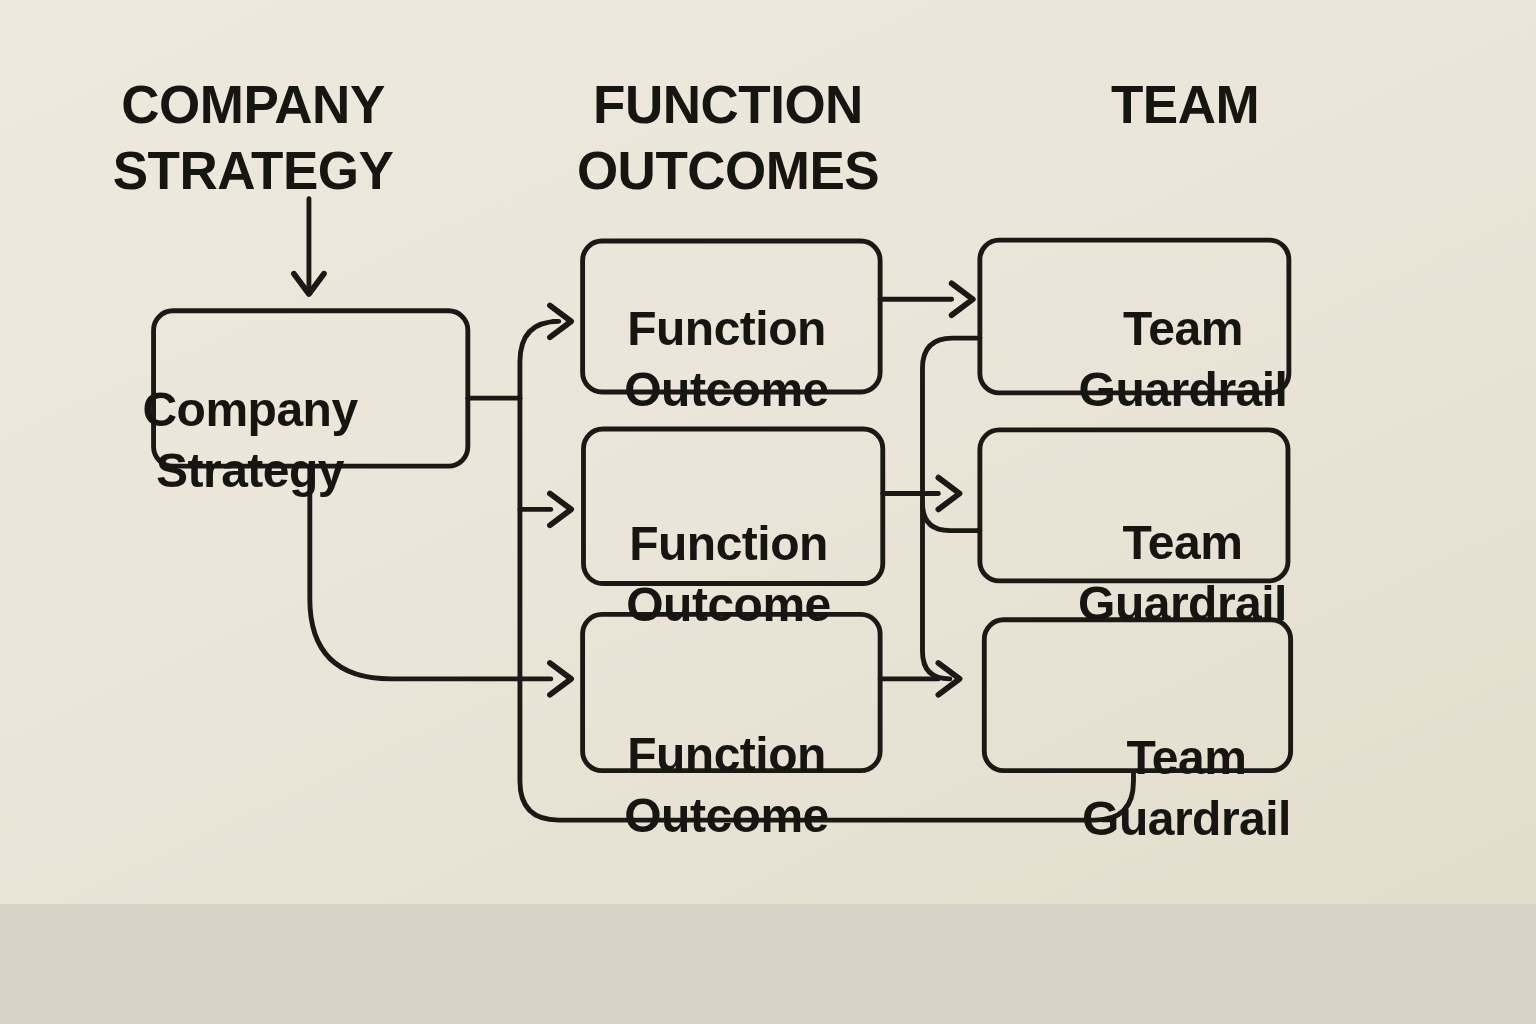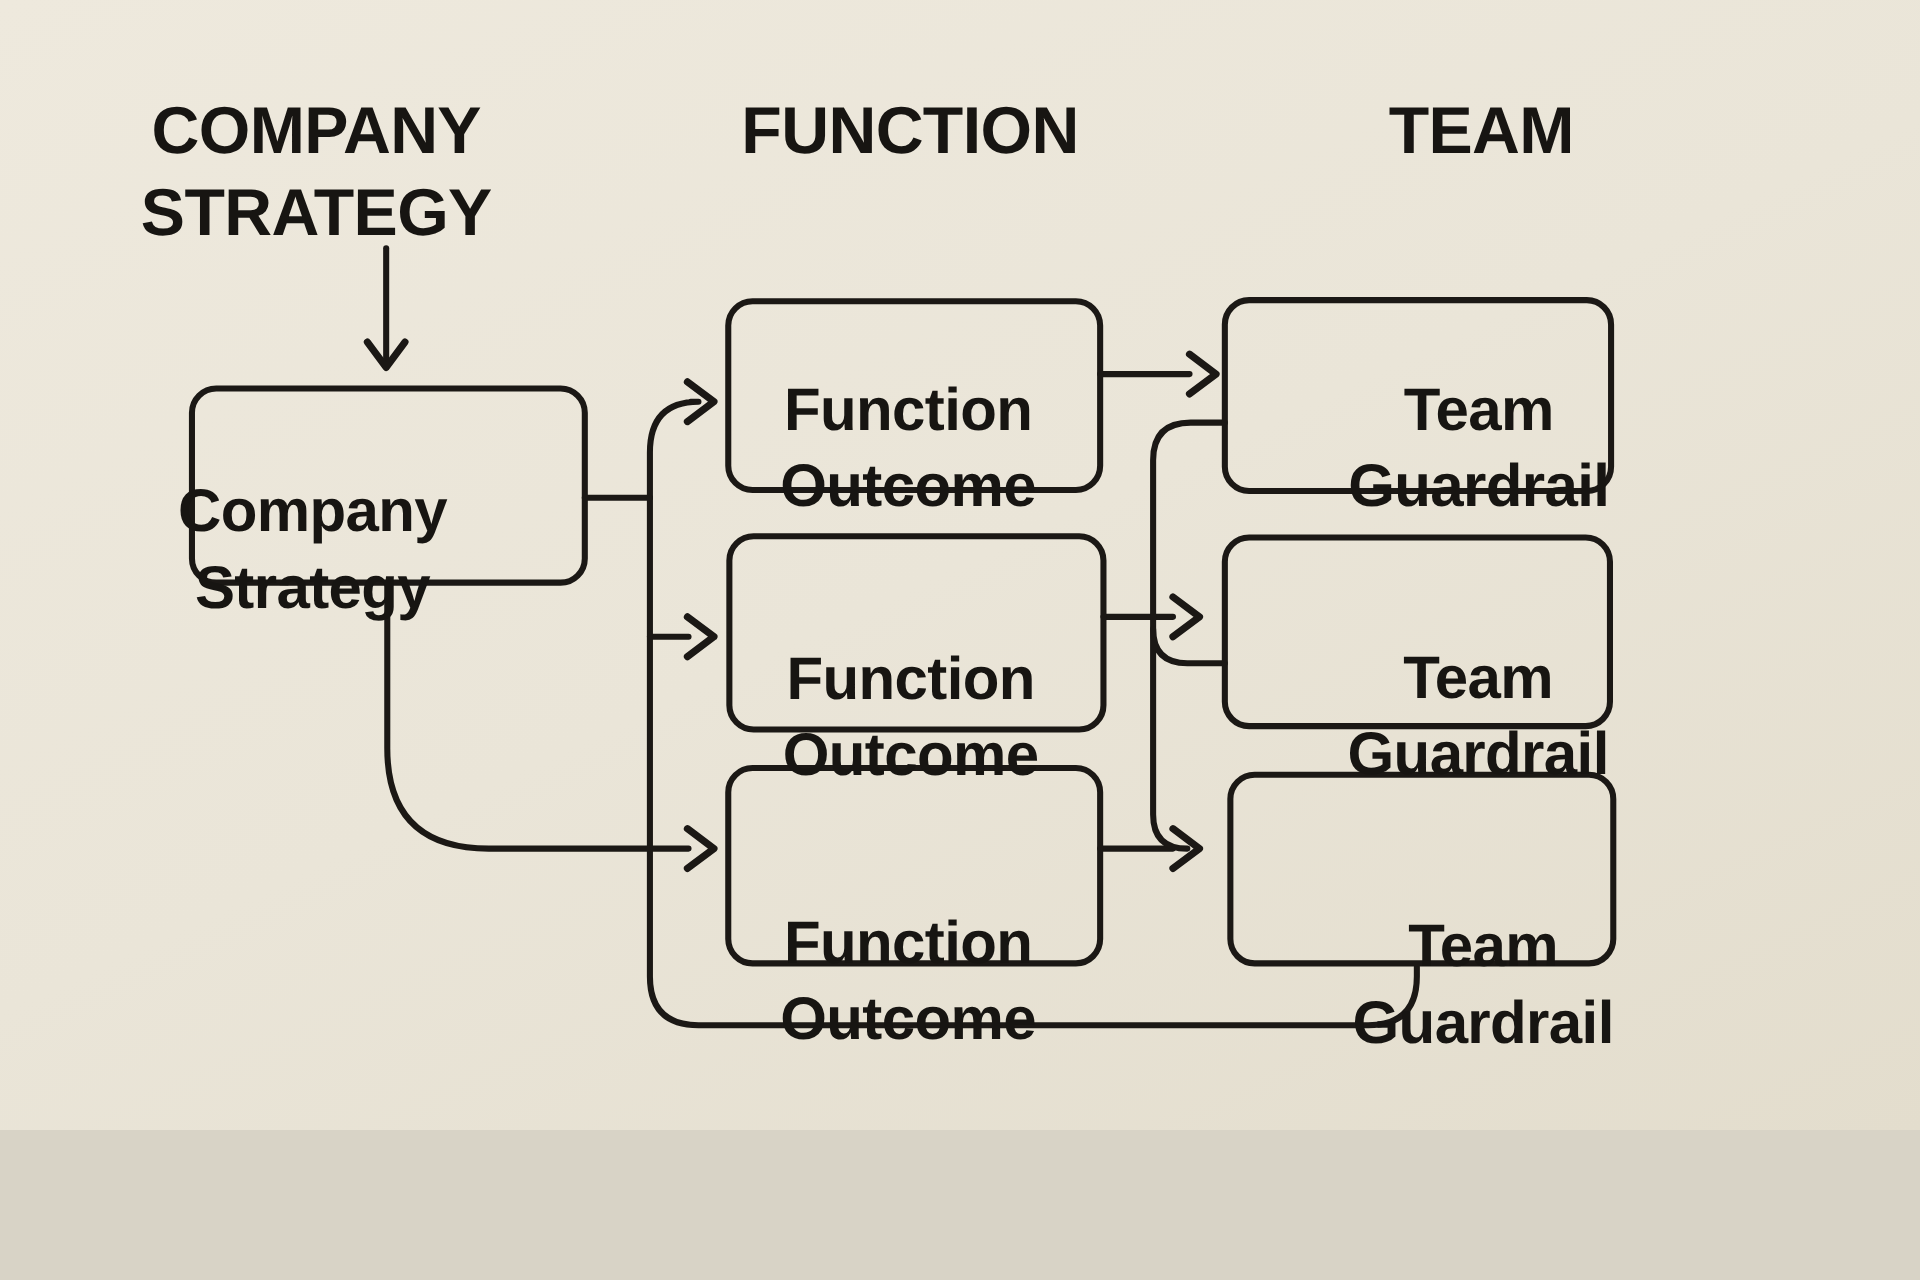--- a/index.html
+++ b/index.html
@@ -112,20 +112,21 @@
     <rect class="nodebox" x="1008" y="487" width="349" height="171" rx="22"></rect>
     <rect class="nodebox" x="1013" y="702" width="347" height="171" rx="22"></rect>
   </svg>
 
   <div class="col-header" style="left:33px;">
     <span>COMPANY</span>
     <span>STRATEGY</span>
   </div>
   <div class="col-header" style="left:508px;">
     <span>FUNCTION</span>
+    <span>OUTCOMES</span>
   </div>
   <div class="col-header" style="left:965px;">
     <span>TEAM</span>
   </div>
 
   <div class="node-label" style="left:72px; top:352px; width:356px; height:176px;">
     <span>Company</span>
     <span>Strategy</span>
   </div>
 

